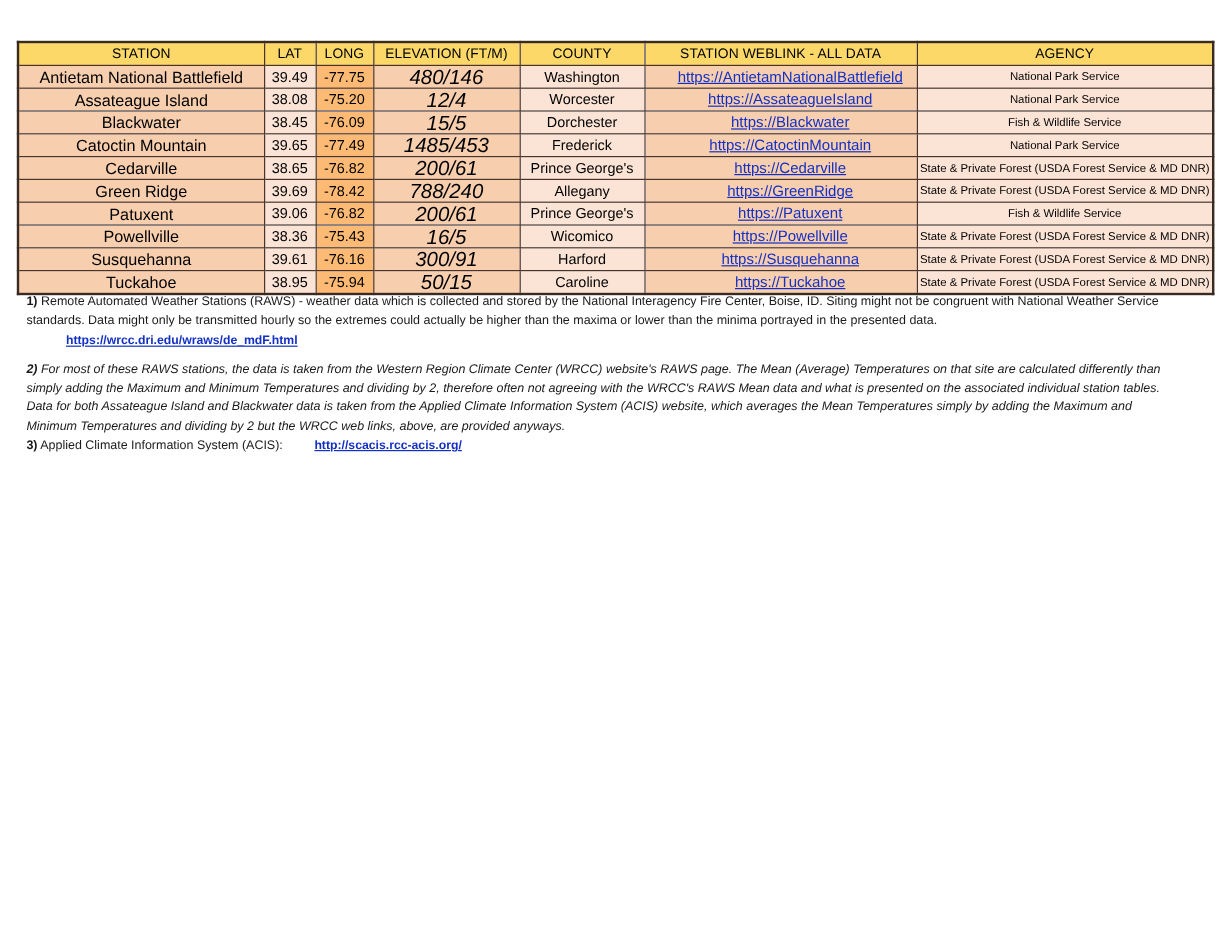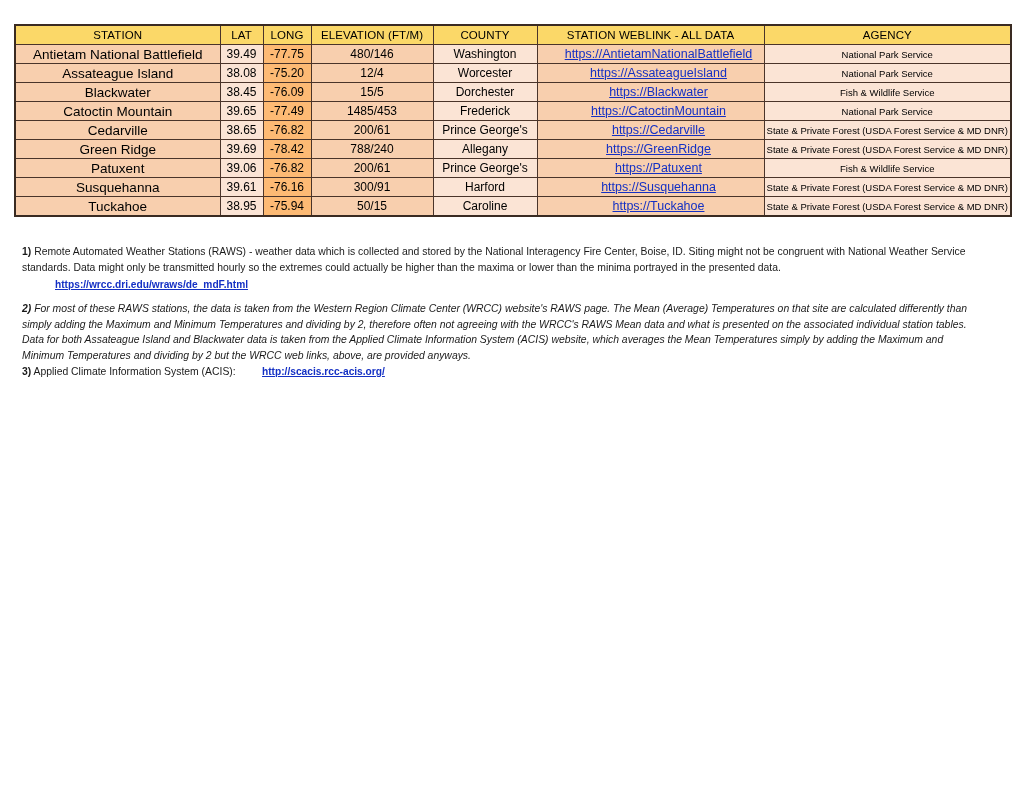--- a/index.html
+++ b/index.html
@@ -18,21 +18,21 @@
   #page {
     position: relative;
     width: 1024px;
     height: 791px;
   }
 
   
   #station-table-wrap {
     position: absolute;
     left: 14px;
-    top: 24px;
+    top: 34px;
     width: 996px;
   }
 
   table.station-table {
     border-collapse: collapse;
     table-layout: fixed;
     width: 996px;
     border: 2.5px solid #3a2b22;
   }
 
@@ -55,21 +55,21 @@
     font-weight: bold;
     font-size: 11.5px;
     letter-spacing: 0.1px;
     height: 19px;
   }
 
   
   .col-station  { background: #f8cfae; font-size: 13.5px; }
   .col-lat      { background: #fbe4d5; font-size: 12px; }
   .col-long     { background: #fdba74; font-size: 12px; }
-  .col-elev     { background: #f8cfae; font-size: 12px; }
+  .col-elev     { background: #f8cfae; font-size: 17px; font-style: italic; }
   .col-county   { background: #fbe4d5; font-size: 12px; }
   .col-weblink  { background: #f8cfae; font-size: 12px; }
   .col-agency   { background: #fbe4d5; font-size: 9.5px; }
 
   td.col-station { font-size: 13.5px; }
 
   a.cell-link {
     color: #1430c4;
     text-decoration: underline;
     font-size: 12.5px;
@@ -207,20 +207,29 @@
           <tr>
             <td class="col-station">Patuxent</td>
             <td class="col-lat">39.06</td>
             <td class="col-long">-76.82</td>
             <td class="col-elev">200/61</td>
             <td class="col-county">Prince George's</td>
             <td class="col-weblink"><a class="cell-link" href="#">https://Patuxent</a></td>
             <td class="col-agency">Fish &amp; Wildlife Service</td>
           </tr>
           <tr>
+            <td class="col-station">Powellville</td>
+            <td class="col-lat">38.36</td>
+            <td class="col-long">-75.43</td>
+            <td class="col-elev">16/5</td>
+            <td class="col-county">Wicomico</td>
+            <td class="col-weblink"><a class="cell-link" href="#">https://Powellville</a></td>
+            <td class="col-agency">State &amp; Private Forest (USDA Forest Service &amp; MD DNR)</td>
+          </tr>
+          <tr>
             <td class="col-station">Susquehanna</td>
             <td class="col-lat">39.61</td>
             <td class="col-long">-76.16</td>
             <td class="col-elev">300/91</td>
             <td class="col-county">Harford</td>
             <td class="col-weblink"><a class="cell-link" href="#">https://Susquehanna</a></td>
             <td class="col-agency">State &amp; Private Forest (USDA Forest Service &amp; MD DNR)</td>
           </tr>
           <tr>
             <td class="col-station">Tuckahoe</td>

